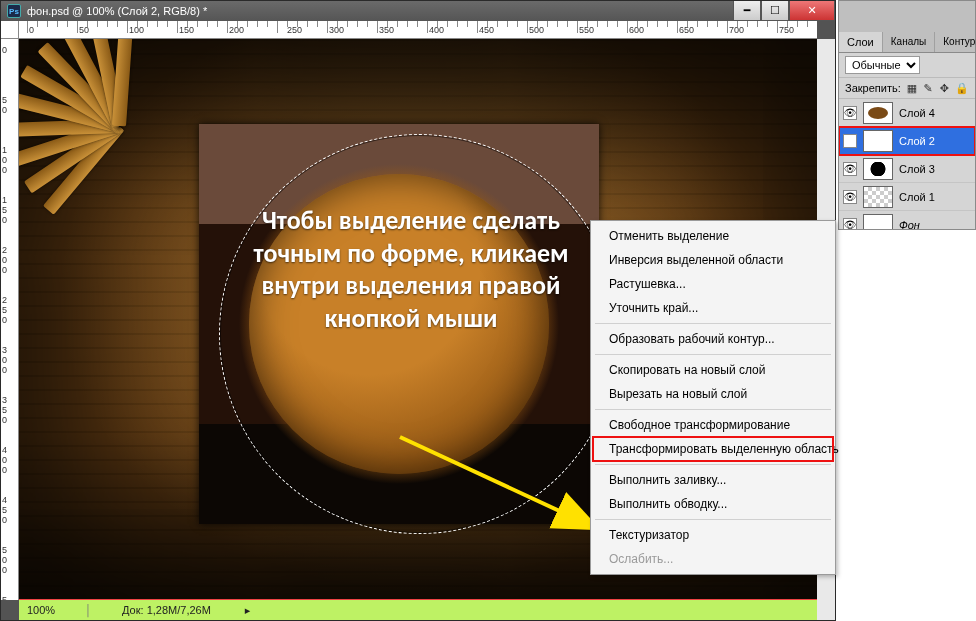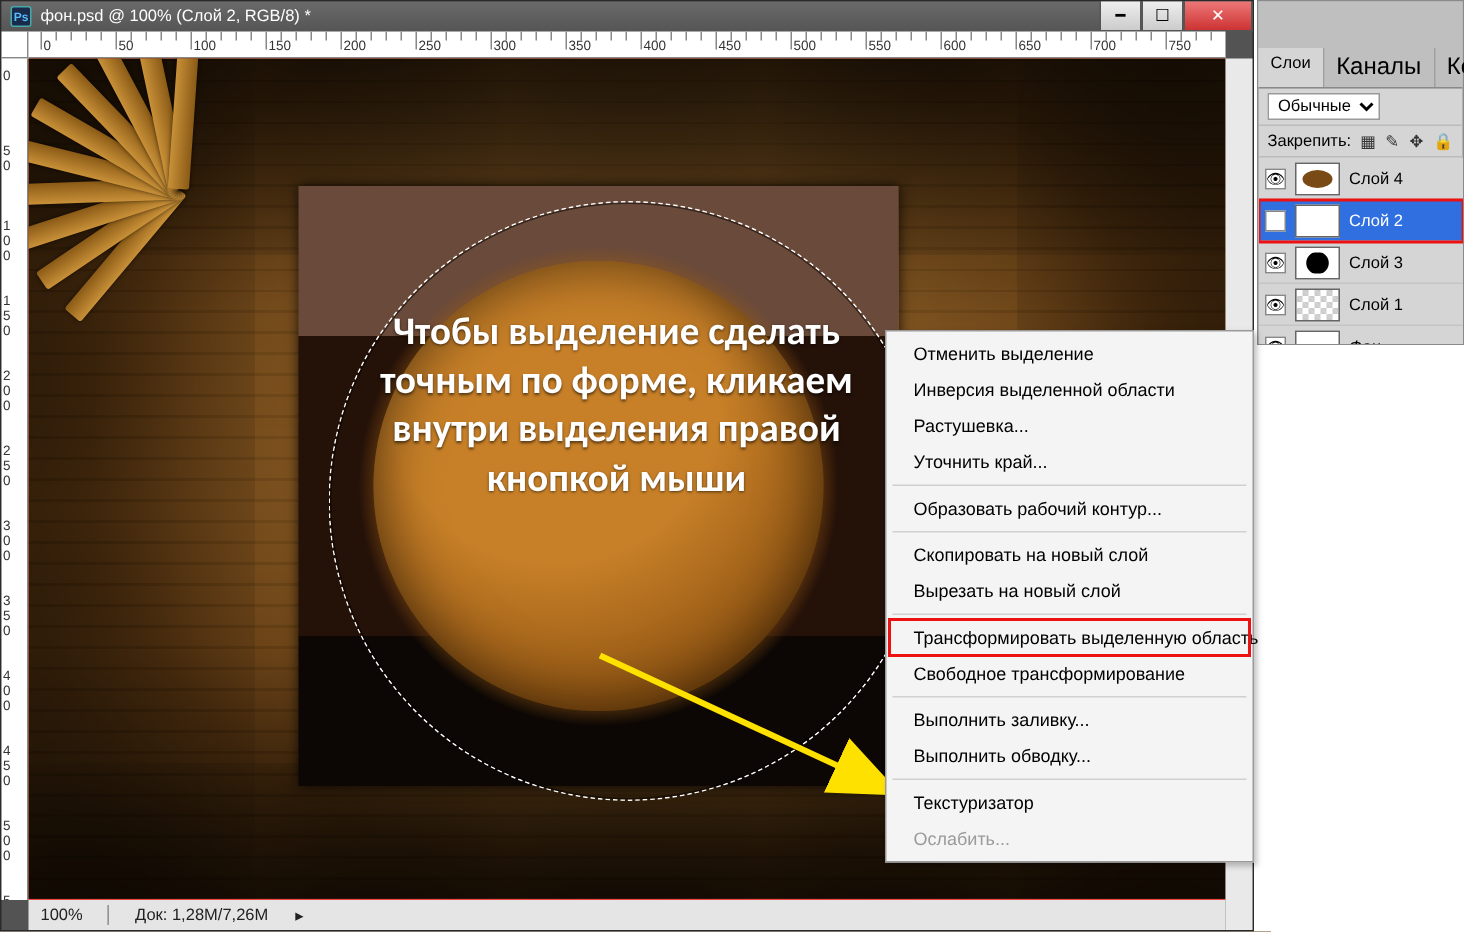--- a/index.html
+++ b/index.html
@@ -69,21 +69,21 @@
   }
   
   .overlay-text {
     position:absolute; left:222px; top:165px; width:340px;
     color:#fff; font-family: Calibri, Arial, sans-serif; font-size:26px; font-weight:bold; line-height:1.25;
     text-shadow: 0 1px 2px rgba(0,0,0,.6);
   }
   .arrow { position:absolute; left:375px; top:392px; }
   
   .scroll-v { position:absolute; right:0; top:38px; width:18px; bottom:20px; background:#e9e9e9; }
-  .scroll-h { position:absolute; left:18px; bottom:0; right:18px; height:20px; background:#e5e5e5; display:flex; align-items:center; gap:14px; padding:0 8px; color:#222; font-size:11px;}
+  .scroll-h { position:absolute; left:18px; bottom:0; right:18px; height:20px; background:#bef264; display:flex; align-items:center; gap:30px; padding:0 8px; color:#222; font-size:11px;}
   .scroll-h .sep{color:#777;}
   .sb-corner{position:absolute;right:0;bottom:0;width:18px;height:20px;background:#e9e9e9;}
 
   
   .ctx-menu {
     position:absolute; left:590px; top:220px; width:246px;
     background:#f4f4f4; border:1px solid #9a9a9a; box-shadow:2px 2px 4px rgba(0,0,0,.25);
     padding: 3px 2px; z-index: 50; font-size: 12px; color:#000;
   }
   .ctx-menu .mi { padding:5px 16px; white-space:nowrap; cursor:default; position:relative;}
@@ -93,21 +93,21 @@
 
   
   .panel {
     position:absolute; right:0; top:0; width:138px; height:230px;
     background:#d5d5d5; border:1px solid #8a8a8a; display:flex; flex-direction:column;
     font-size:11px; color:#000;
   }
   .panel-tabs { display:flex; background:#bfbfbf; border-bottom:1px solid #8a8a8a; }
   .ptab { padding:4px 8px; border-right:1px solid #a0a0a0; cursor:default;margin-top:31px; }
   .ptab.active { background:#d5d5d5; }
-  .ptab.small{font-size:16px;}
+  .ptab.small{font-size:10px;}
   .panel-row { display:flex; align-items:center; gap:4px; padding:3px 6px; border-bottom:1px solid #bbb; }
   .panel-row select{font-size:11px;border:1px solid #999;background:#fff;padding:1px 2px;}
   .lock-row { display:flex; align-items:center; gap:6px; padding:3px 6px; border-bottom:1px solid #bbb; }
   .lock-row .ic{width:14px;height:14px;display:inline-flex;align-items:center;justify-content:center;font-size:11px;color:#333;}
   .layers { flex:1; overflow:auto; }
   .layer {
     display:flex; align-items:center; gap:6px; padding:2px 4px;
     border-bottom:1px solid #c5c5c5; background:#d5d5d5; height:28px;
   }
   .layer .eye { width:14px;height:14px;border:1px solid #888;background:#fff;display:flex;align-items:center;justify-content:center;font-size:10px;}
@@ -173,21 +173,21 @@
         <div class="tick" style="left: 218px;"></div>
         <div class="tick" style="left: 228px;"></div>
         <div class="tick" style="left: 238px;"></div>
         <div class="tick" style="left: 248px;"></div>
         <div class="lbl" style="left: 210px;">200</div>
         <div class="tick major" style="left: 258px;"></div>
         <div class="tick" style="left: 268px;"></div>
         <div class="tick" style="left: 278px;"></div>
         <div class="tick" style="left: 288px;"></div>
         <div class="tick" style="left: 298px;"></div>
-        <div class="lbl" style="left: 260px;">250</div>
+        <div class="lbl" style="left: 249px; padding-left: 19px;">250</div>
         <div class="tick major" style="left: 308px;"></div>
         <div class="tick" style="left: 318px;"></div>
         <div class="tick" style="left: 328px;"></div>
         <div class="tick" style="left: 338px;"></div>
         <div class="tick" style="left: 348px;"></div>
         <div class="lbl" style="left: 310px;">300</div>
         <div class="tick major" style="left: 358px;"></div>
         <div class="tick" style="left: 368px;"></div>
         <div class="tick" style="left: 378px;"></div>
         <div class="tick" style="left: 388px;"></div>
@@ -301,22 +301,22 @@
     <div class="mi">Отменить выделение</div>
     <div class="mi">Инверсия выделенной области</div>
     <div class="mi">Растушевка...</div>
     <div class="mi">Уточнить край...</div>
     <hr>
     <div class="mi">Образовать рабочий контур...</div>
     <hr>
     <div class="mi">Скопировать на новый слой</div>
     <div class="mi">Вырезать на новый слой</div>
     <hr>
+    <div class="mi">Свободное трансформирование</div>
     <div class="mi hl">Трансформировать выделенную область</div>
-    <div class="mi">Свободное трансформирование</div>
     <hr>
     <div class="mi">Выполнить заливку...</div>
     <div class="mi">Выполнить обводку...</div>
     <hr>
     <div class="mi">Текстуризатор</div>
     <div class="mi disabled">Ослабить...</div>
   </div>
 
 <div class="panel">
   <div class="panel-tabs" id="panel-tabs">

